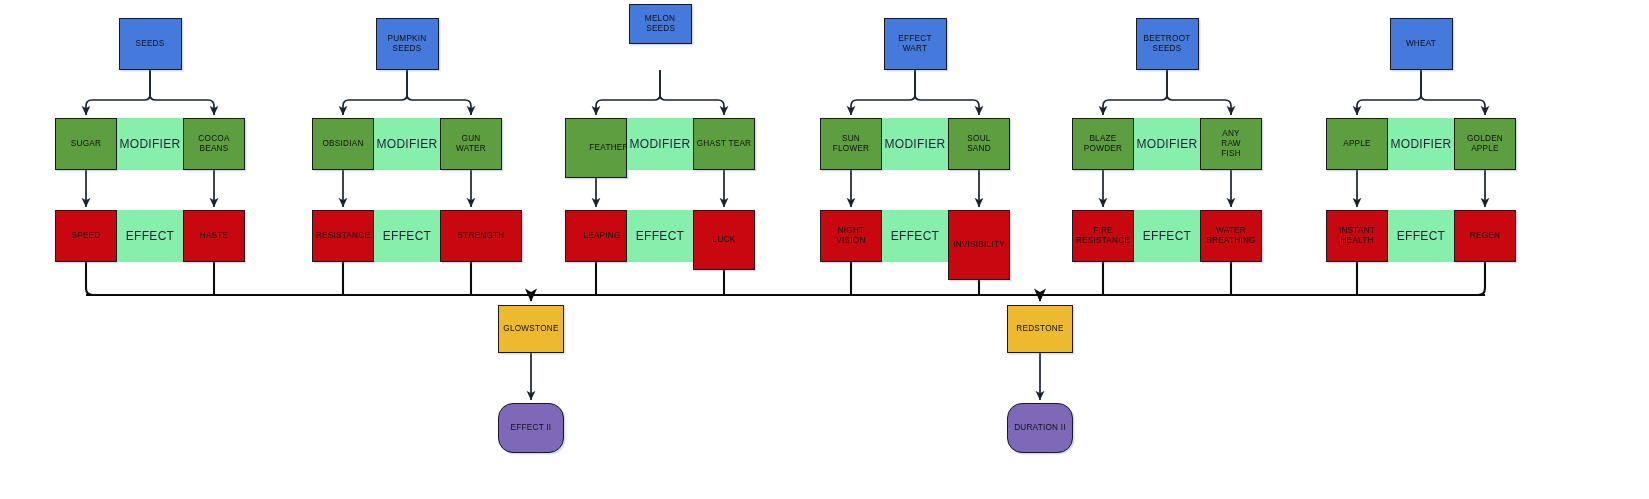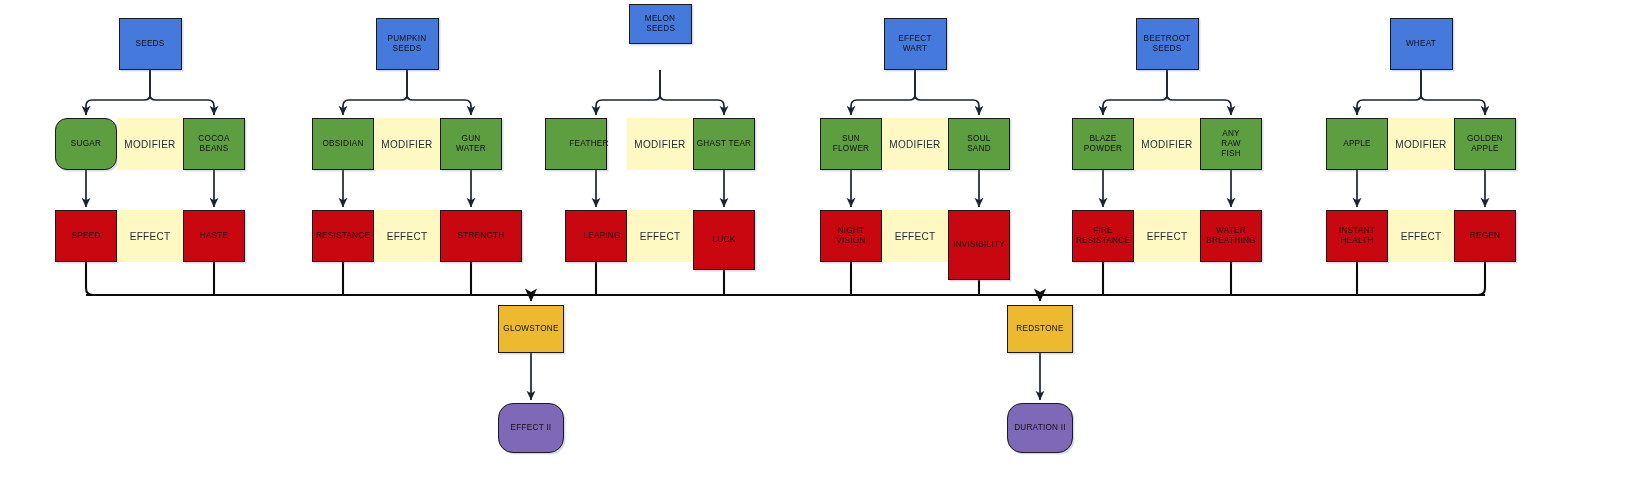--- a/index.html
+++ b/index.html
@@ -42,23 +42,23 @@
   .node.amplify { background: #EDB92E; }
   .node.result  { background: #7E68B8; border-radius: 15px; }
 
   .label {
     position: absolute;
     z-index: 2;
     display: flex;
     align-items: center;
     justify-content: center;
     text-align: center;
-    background: #fef9c3;
+    background: #86efac;
     color: #222a38;
-    font-size: 10px;
+    font-size: 12px;
     letter-spacing: 0.3px;
     white-space: pre-line;
   }
 </style>
 </head>
 <body>
 
 <div id="canvas">
 
   <svg id="wires" viewBox="0 0 1649 499">
@@ -118,39 +118,39 @@
         <path d="M 1357 262 L 1357 295"></path>
         <path d="M 1485 262 L 1485 288 Q 1485 295 1478 295"></path>
         <path d="M 86 295 L 1485 295"></path>
         <path d="M 531 295 L 531 301" marker-end="url(#arwB)"></path>
         <path d="M 1040 295 L 1040 301" marker-end="url(#arwB)"></path>
       </g>
   </svg>
 
   <div id="nodes">
       <div class="node base" style="left: 118.5px; top: 18px; width: 63px; height: 52px;">SEEDS</div>
-      <div class="node modifier" style="left: 55px; top: 118px; width: 62px; height: 52px; border-radius: 12px;">SUGAR</div>
+      <div class="node modifier" style="left: 55px; top: 118px; width: 62px; height: 52px;">SUGAR</div>
       <div class="node modifier" style="left: 183px; top: 118px; width: 62px; height: 52px;">COCOA
 BEANS</div>
       <div class="label" style="left: 117px; top: 118px; width: 66px; height: 52px;">MODIFIER</div>
       <div class="node effect" style="left: 55px; top: 210px; width: 62px; height: 52px;">SPEED</div>
       <div class="node effect" style="left: 183px; top: 210px; width: 62px; height: 52px;">HASTE</div>
       <div class="label" style="left: 117px; top: 210px; width: 66px; height: 52px;">EFFECT</div>
       <div class="node base" style="left: 375.5px; top: 18px; width: 63px; height: 52px;">PUMPKIN
 SEEDS</div>
       <div class="node modifier" style="left: 312px; top: 118px; width: 62px; height: 52px;">OBSIDIAN</div>
       <div class="node modifier" style="left: 440px; top: 118px; width: 62px; height: 52px;">GUN
 WATER</div>
       <div class="label" style="left: 374px; top: 118px; width: 66px; height: 52px;">MODIFIER</div>
       <div class="node effect" style="left: 312px; top: 210px; width: 62px; height: 52px;">RESISTANCE</div>
       <div class="node effect" style="left: 440px; top: 210px; width: 82px; height: 52px;">STRENGTH</div>
       <div class="label" style="left: 374px; top: 210px; width: 66px; height: 52px;">EFFECT</div>
       <div class="node base" style="left: 628.5px; top: 4px; width: 63px; height: 40px; text-align: right;">MELON
 SEEDS</div>
-      <div class="node modifier" style="left: 545px; top: 118px; width: 62px; height: 52px; padding-left: 28px;">FEATHER</div>
+      <div class="node modifier" style="left: 565px; top: 118px; width: 62px; height: 60px; padding-left: 28px;">FEATHER</div>
       <div class="node modifier" style="left: 693px; top: 118px; width: 62px; height: 52px;">GHAST TEAR</div>
       <div class="label" style="left: 627px; top: 118px; width: 66px; height: 52px;">MODIFIER</div>
       <div class="node effect" style="left: 565px; top: 210px; width: 62px; height: 52px; padding-left: 14px;">LEAPING</div>
       <div class="node effect" style="left: 693px; top: 210px; width: 62px; height: 60px;">LUCK</div>
       <div class="label" style="left: 627px; top: 210px; width: 66px; height: 52px;">EFFECT</div>
       <div class="node base" style="left: 883.5px; top: 18px; width: 63px; height: 52px;">EFFECT
 WART</div>
       <div class="node modifier" style="left: 820px; top: 118px; width: 62px; height: 52px;">SUN
 FLOWER</div>
       <div class="node modifier" style="left: 948px; top: 118px; width: 62px; height: 52px;">SOUL

